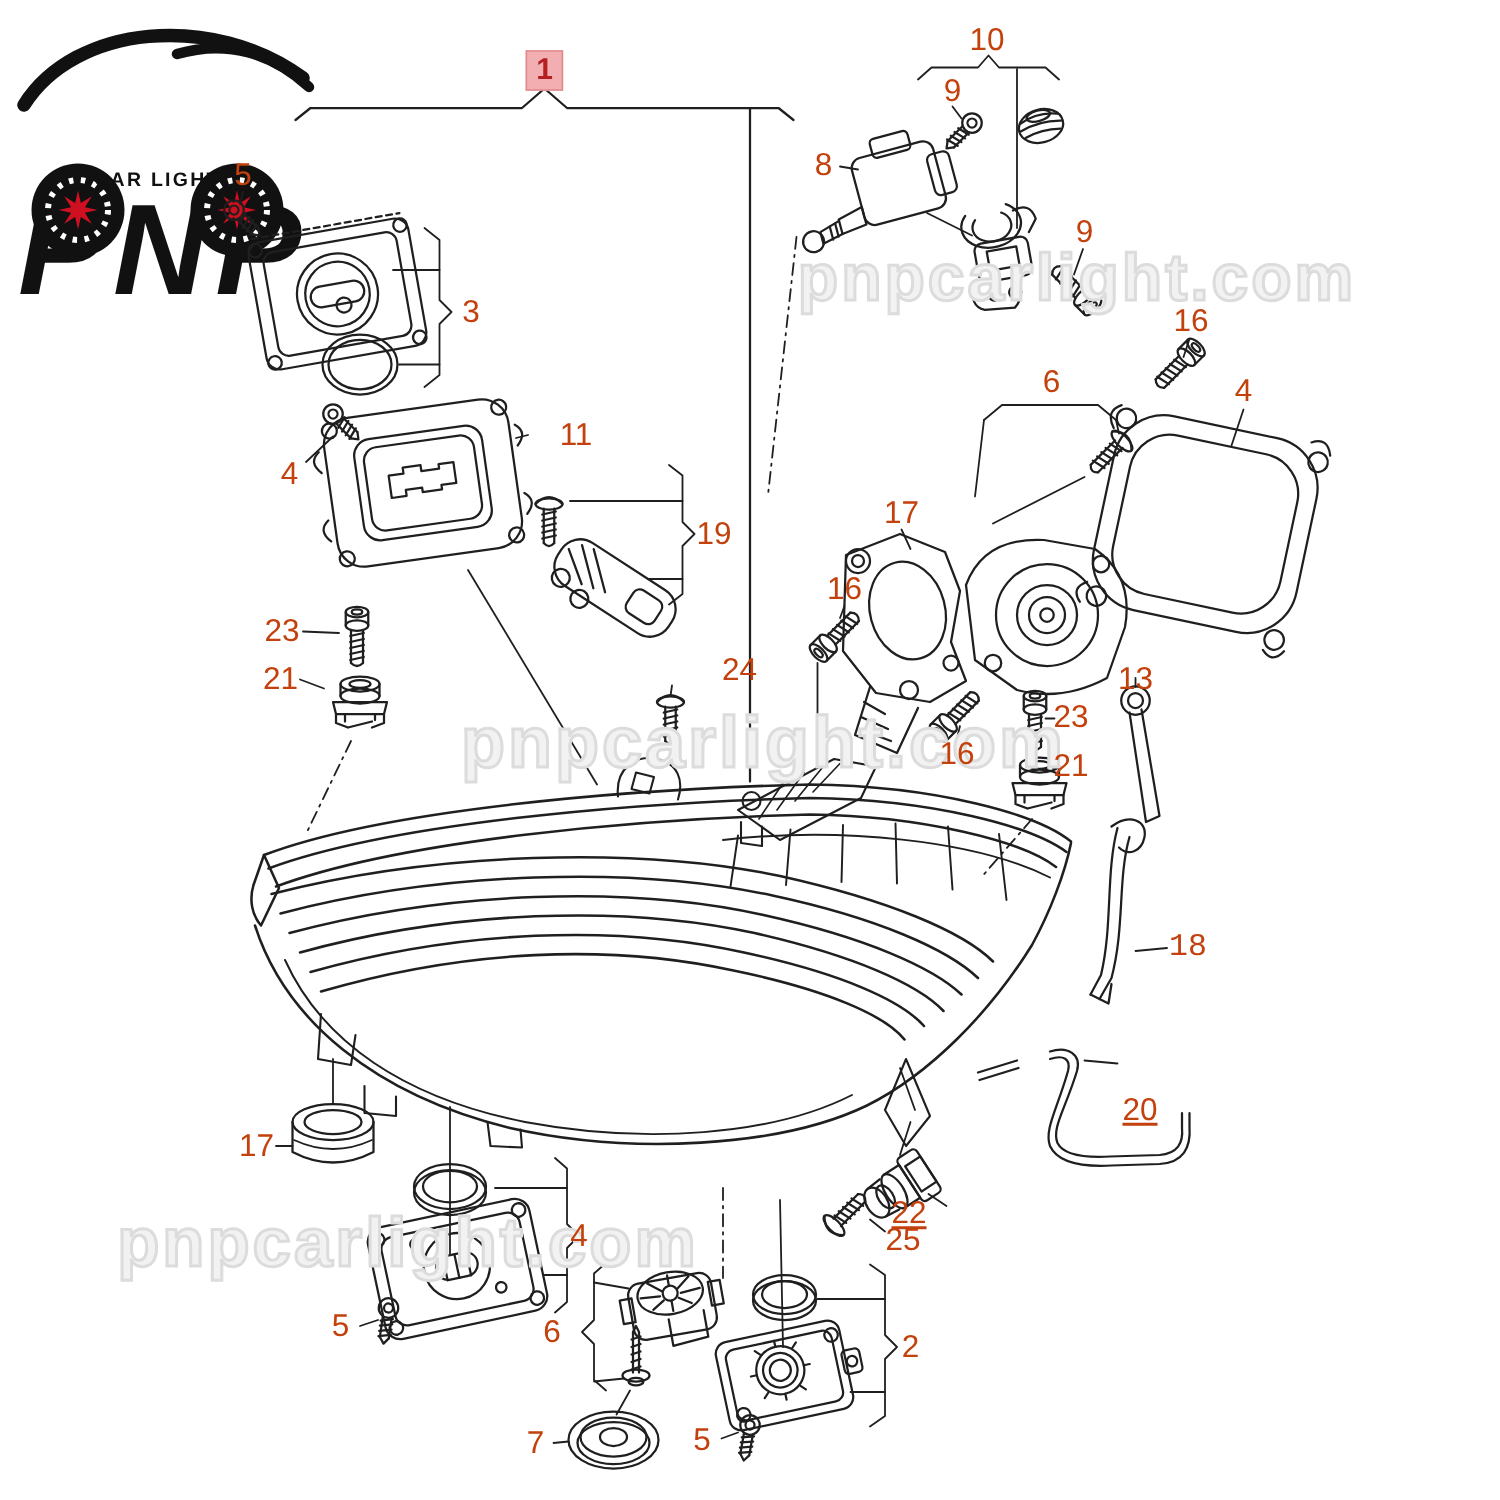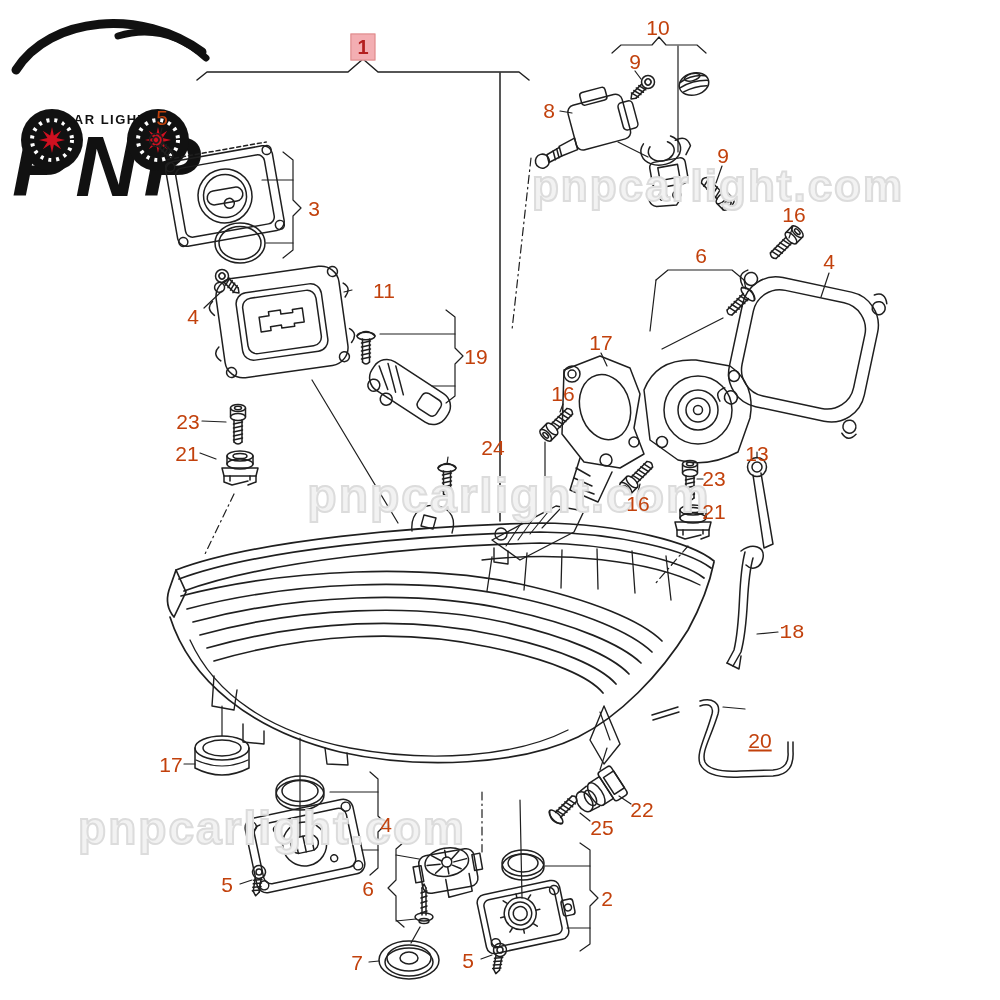--- a/index.html
+++ b/index.html
@@ -444,21 +444,21 @@
       <span class="callout" style="left: 601px; top: 342px;">17</span>
       <span class="callout" style="left: 563px; top: 393px;">16</span>
       <span class="callout" style="left: 638px; top: 503px;">16</span>
       <span class="callout" style="left: 714px; top: 478px;">23</span>
       <span class="callout" style="left: 714px; top: 511px;">21</span>
       <span class="callout" style="left: 757px; top: 441px; margin-top: 12px;">13</span>
       <span class="callout" style="left: 792px; top: 632px; font-family: Liberation Mono, monospace;">18</span>
       <span class="callout" style="left: 760px; top: 740px; text-decoration: underline;">20</span>
       <span class="callout" style="left: 171px; top: 764px;">17</span>
       <span class="callout" style="left: 386px; top: 824px;">4</span>
-      <span class="callout" style="left: 642px; top: 809px;">22</span>
+      <span class="callout" style="left: 606px; top: 809px; text-decoration: underline;">22</span>
       <span class="callout" style="left: 602px; top: 827px;">25</span>
       <span class="callout" style="left: 227px; top: 884px;">5</span>
       <span class="callout" style="left: 368px; top: 888px;">6</span>
       <span class="callout" style="left: 607px; top: 898px;">2</span>
       <span class="callout" style="left: 357px; top: 962px;">7</span>
       <span class="callout" style="left: 468px; top: 960px;">5</span>
     </div>
 
 <div class="main-ref" style="left: 363px; top: 47px; color: rgb(180, 31, 31); background: rgb(243, 174, 178);">1</div>
 

